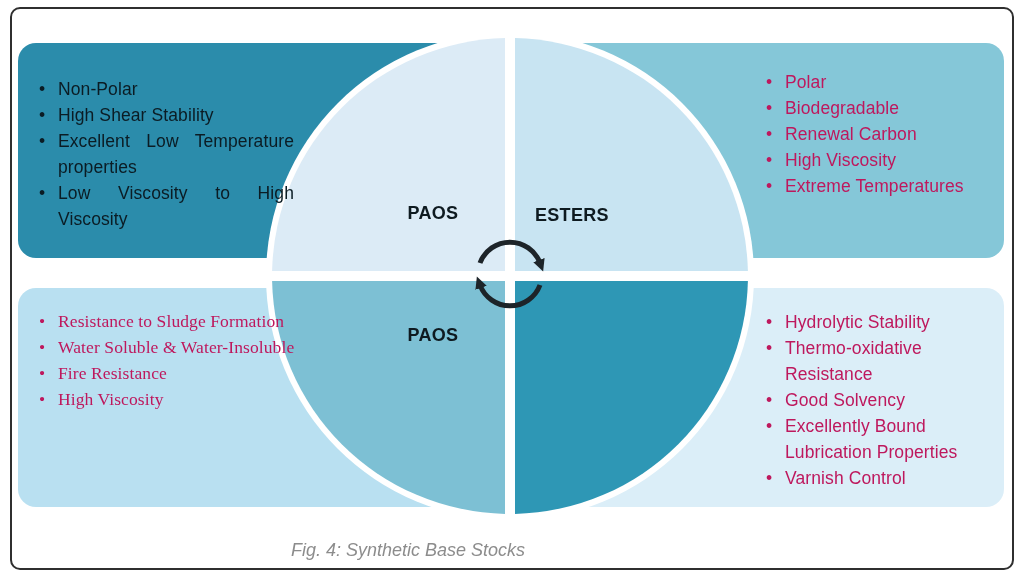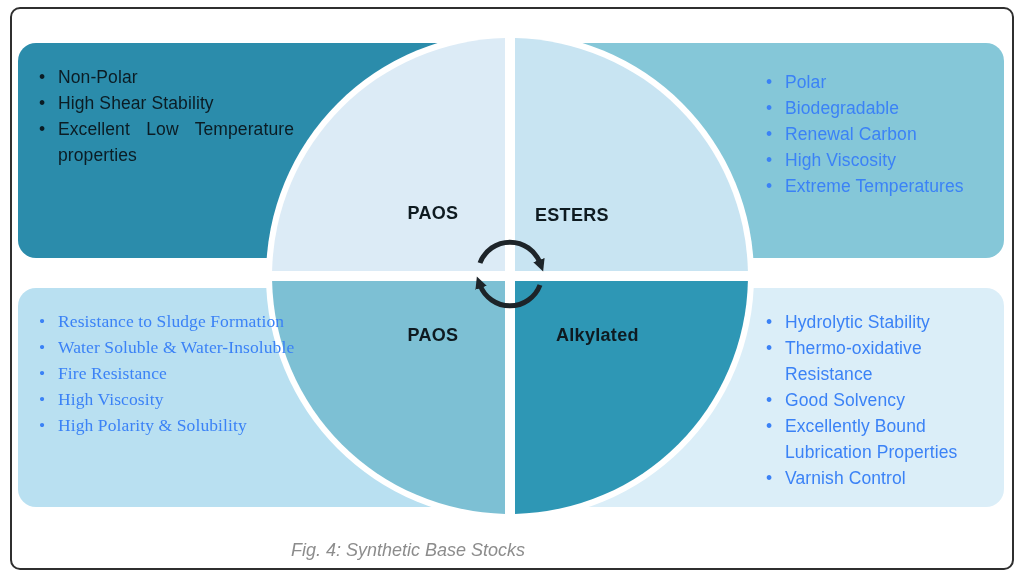--- a/index.html
+++ b/index.html
@@ -23,30 +23,30 @@
     left: 0; top: 0;
     width: 1024px; height: 579px;
   }
   .list {
     position: absolute;
     margin: 0; padding: 0;
     list-style: none;
     font-size: 17.5px;
     line-height: 26px;
     letter-spacing: 0.1px;
-    color: #3b82f6;
+    color: #be185d;
   }
   .list li { position: relative; padding-left: 20px; }
   .list li::before {
     content: "\2022";
     position: absolute;
     left: 1px; top: 0;
   }
   .list-tl {
-    left: 38px; top: 64px; width: 256px;
+    left: 38px; top: 76px; width: 256px;
     text-align: justify;
     color: #0b1c24;
   }
   .list-tr { left: 765px; top: 69px; width: 228px; }
   .list-bl {
     left: 38px; top: 308px; width: 258px;
     text-align: justify;
     font-family: Liberation Serif, serif;
   }
   .list-br { left: 765px; top: 309px; width: 228px; }
@@ -100,46 +100,46 @@
   <g fill="none" stroke-width="5" stroke="#1d2429">
     <path d="M 480 263 A 32 32 0 0 1 540 263" marker-end="url(#arrowhead)"></path>
     <path d="M 540 285 A 32 32 0 0 1 480 285" marker-end="url(#arrowhead)"></path>
   </g>
 </svg>
 
 <ul class="list list-tl">
   <li>Non-Polar</li>
   <li>High Shear Stability</li>
   <li>Excellent Low Temperature properties</li>
+  <li>Low Viscosity to High Viscosity</li>
 </ul>
 
 <ul class="list list-tr">
   <li>Polar</li>
   <li>Biodegradable</li>
   <li>Renewal Carbon</li>
   <li>High Viscosity</li>
   <li>Extreme Temperatures</li>
 </ul>
 
 <ul class="list list-bl">
   <li>Resistance to Sludge Formation</li>
   <li>Water Soluble &amp; Water-Insoluble</li>
   <li>Fire Resistance</li>
   <li>High Viscosity</li>
-  <li>High Polarity &amp; Solubility</li>
 </ul>
 
 <ul class="list list-br">
   <li>Hydrolytic Stability</li>
   <li>Thermo-oxidative Resistance</li>
   <li>Good Solvency</li>
   <li>Excellently Bound Lubrication Properties</li>
   <li>Varnish Control</li>
 </ul>
 
 <div class="qlabel qlabel-paos">PAOS</div>
 <div class="qlabel qlabel-esters">ESTERS</div>
 <div class="qlabel qlabel-pags">PAOS</div>
 <div class="qlabel qlabel-alk">
-  <span>Alkylated</span><br>
+  <br>
 </div>
 
 <div class="caption">Fig. 4: Synthetic Base Stocks</div>
 
 </body></html>

